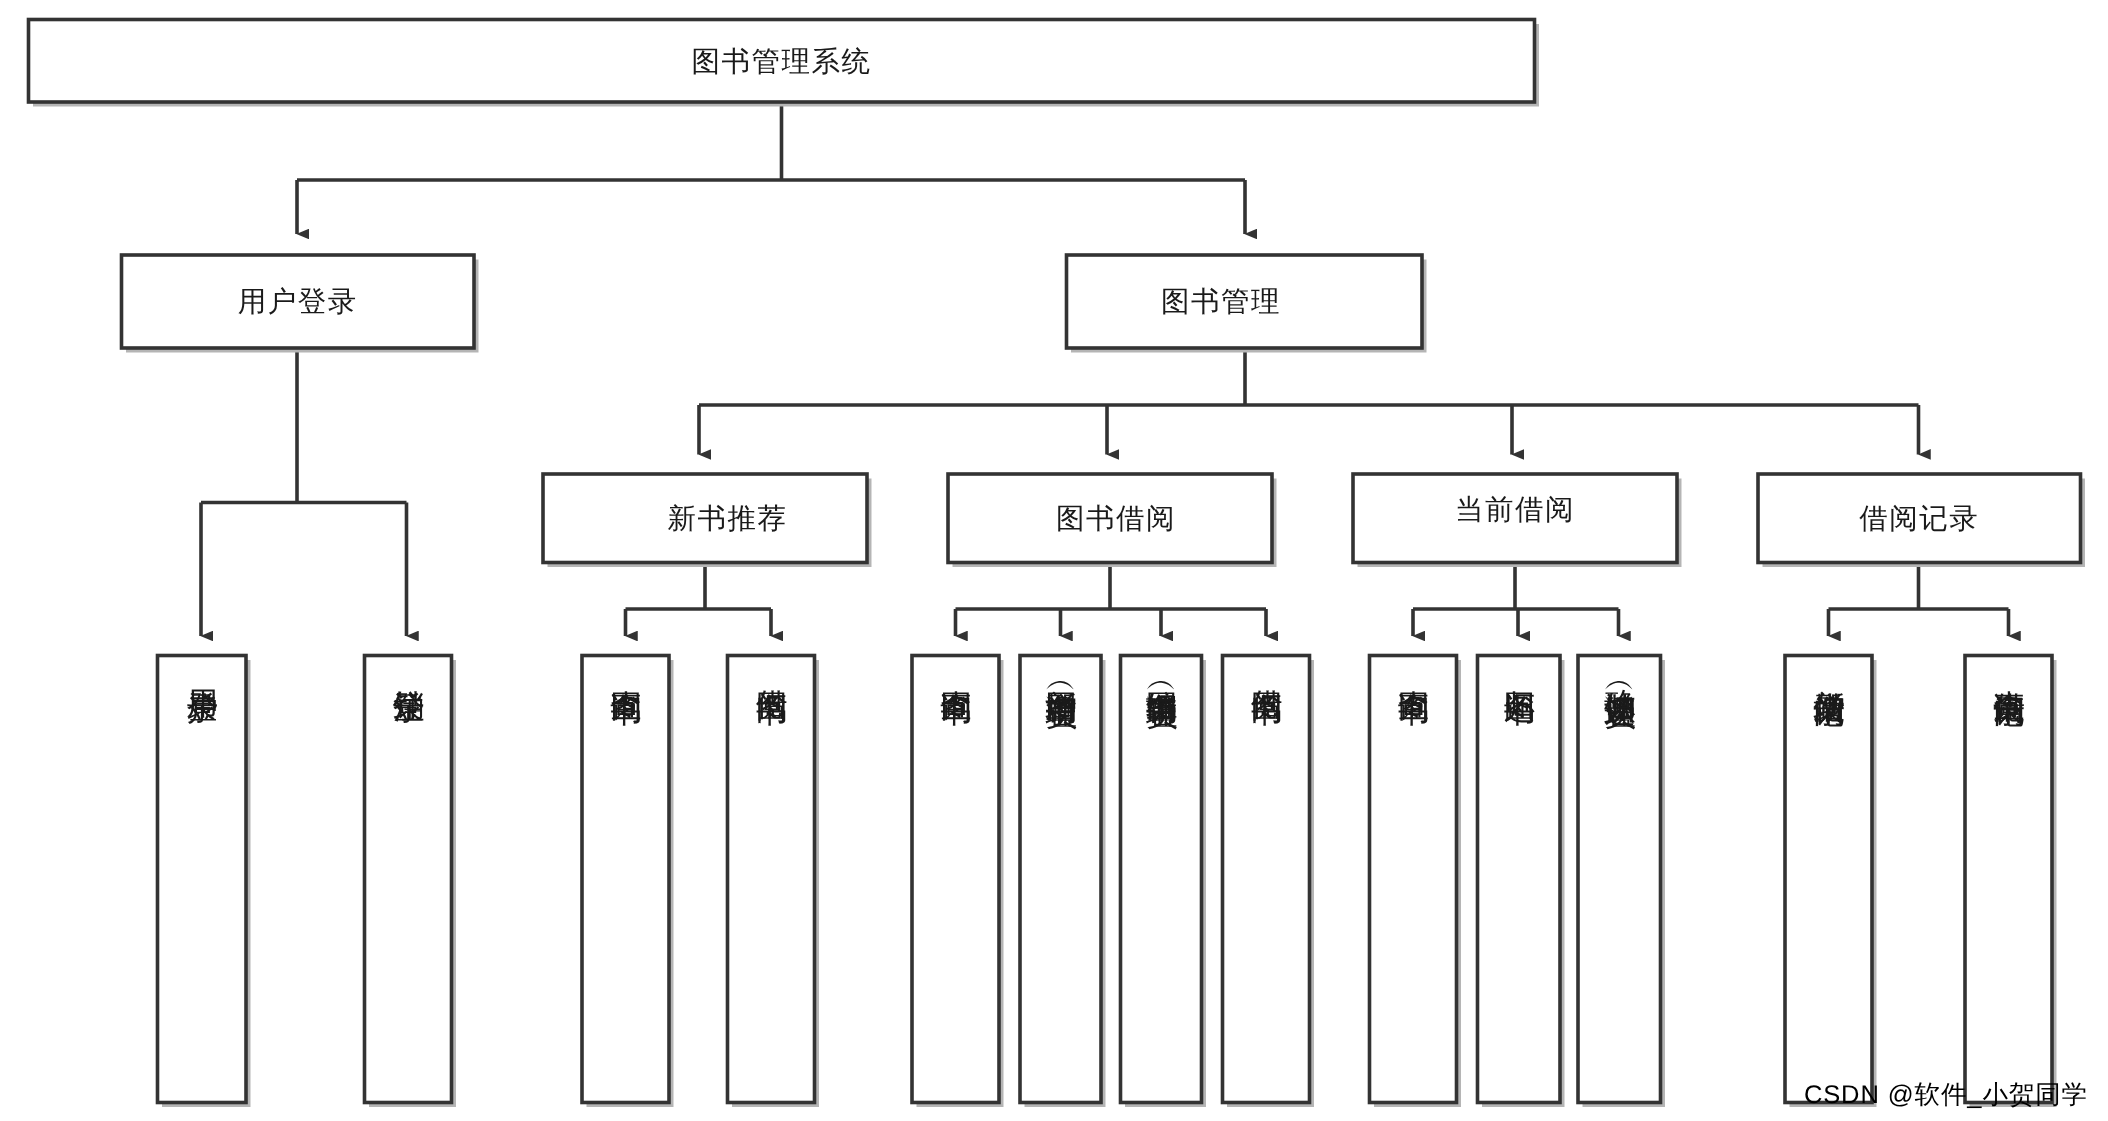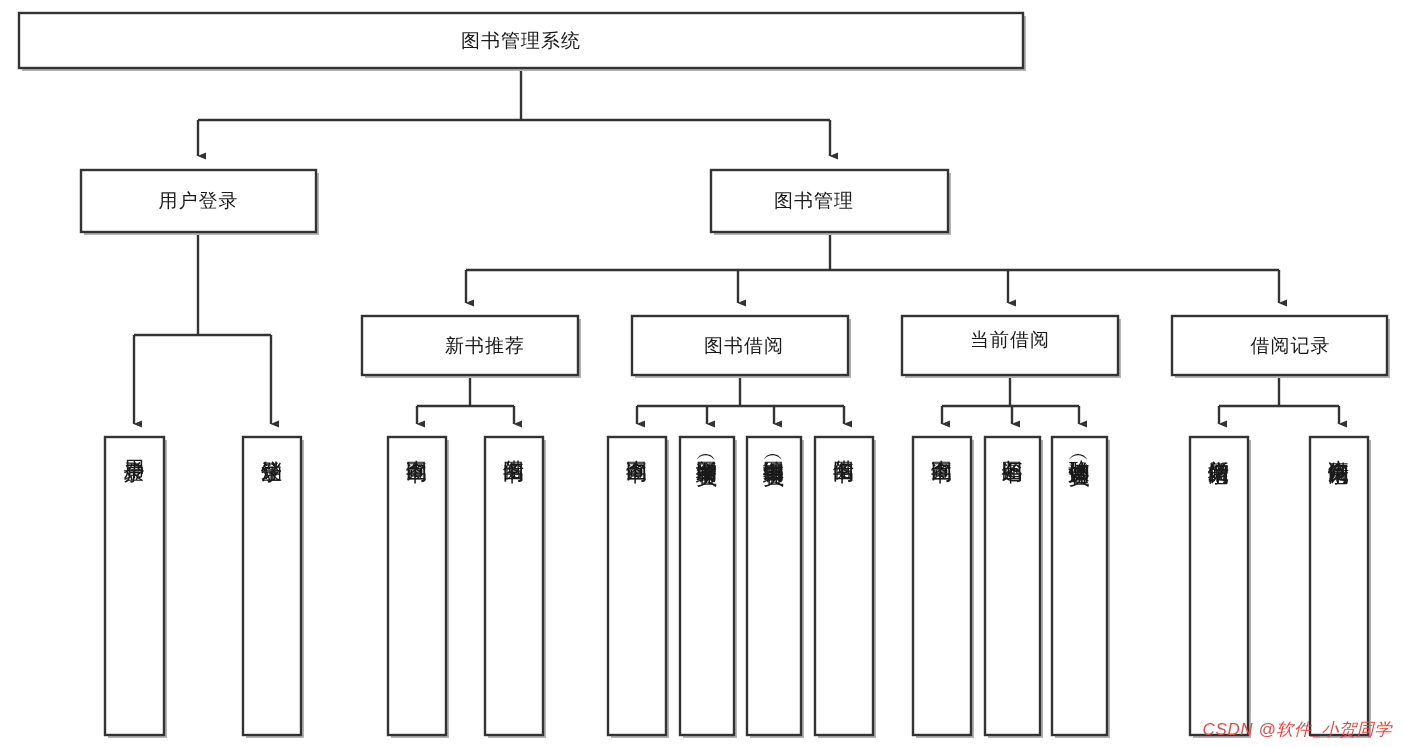--- a/index.html
+++ b/index.html
@@ -41,25 +41,24 @@
     stroke-width: 2.4;
     fill: none;
     stroke-linecap: butt;
   }
   .watermark {
     position: absolute;
     right: 13px;
     bottom: 6px;
     font-family: "Liberation Sans", sans-serif;
     font-size: 17px;
-    color: #ef4444;
+    color: #000000;
     letter-spacing: 0.6px;
     white-space: nowrap;
     pointer-events: none;
-    font-style: italic;
   }
   .vlabel-wrap {
     position: absolute;
     display: flex;
     align-items: center;
     justify-content: center;
     pointer-events: none;
   }
   .vtext {
     font-family: "Liberation Sans", sans-serif;
@@ -182,21 +181,21 @@
       </g>
   </svg>
 
   <div id="label-layer">
       <div class="htext" style="left: 19px; top: 13px; width: 1004px; height: 55px;">图书管理系统</div>
       <div class="htext" style="left: 81px; top: 170px; width: 235px; height: 62px;">用户登录</div>
       <div class="htext" style="left: 711px; top: 170px; width: 206px; height: 62px;">图书管理</div>
       <div class="htext" style="left: 362px; top: 316px; width: 188px; height: 59px; padding-left: 29px;">新书推荐</div>
       <div class="htext" style="left: 632px; top: 316px; width: 224px; height: 59px;">图书借阅</div>
       <div class="htext" style="left: 902px; top: 316px; width: 216px; height: 48px;">当前借阅</div>
-      <div class="htext" style="left: 1172px; top: 316px; width: 215px; height: 59px; margin-left: 11px;">借阅记录</div>
+      <div class="htext" style="left: 1172px; top: 316px; width: 215px; height: 59px;">借阅记录</div>
       <div class="vlabel-wrap" style="left: 105px; top: 437px; width: 59px; height: 298px; align-items: flex-start; padding-top: 6px; box-sizing: border-box;">
         <span class="vtext">用户登录</span>
       </div>
       <div class="vlabel-wrap" style="left: 243px; top: 437px; width: 58px; height: 298px; align-items: flex-start; padding-top: 6px; box-sizing: border-box;">
         <span class="vtext">注销登录</span>
       </div>
       <div class="vlabel-wrap" style="left: 388px; top: 437px; width: 58px; height: 298px; align-items: flex-start; padding-top: 6px; box-sizing: border-box;">
         <span class="vtext">查询图书</span>
       </div>
       <div class="vlabel-wrap" style="left: 485px; top: 437px; width: 58px; height: 298px; align-items: flex-start; padding-top: 6px; box-sizing: border-box;">

